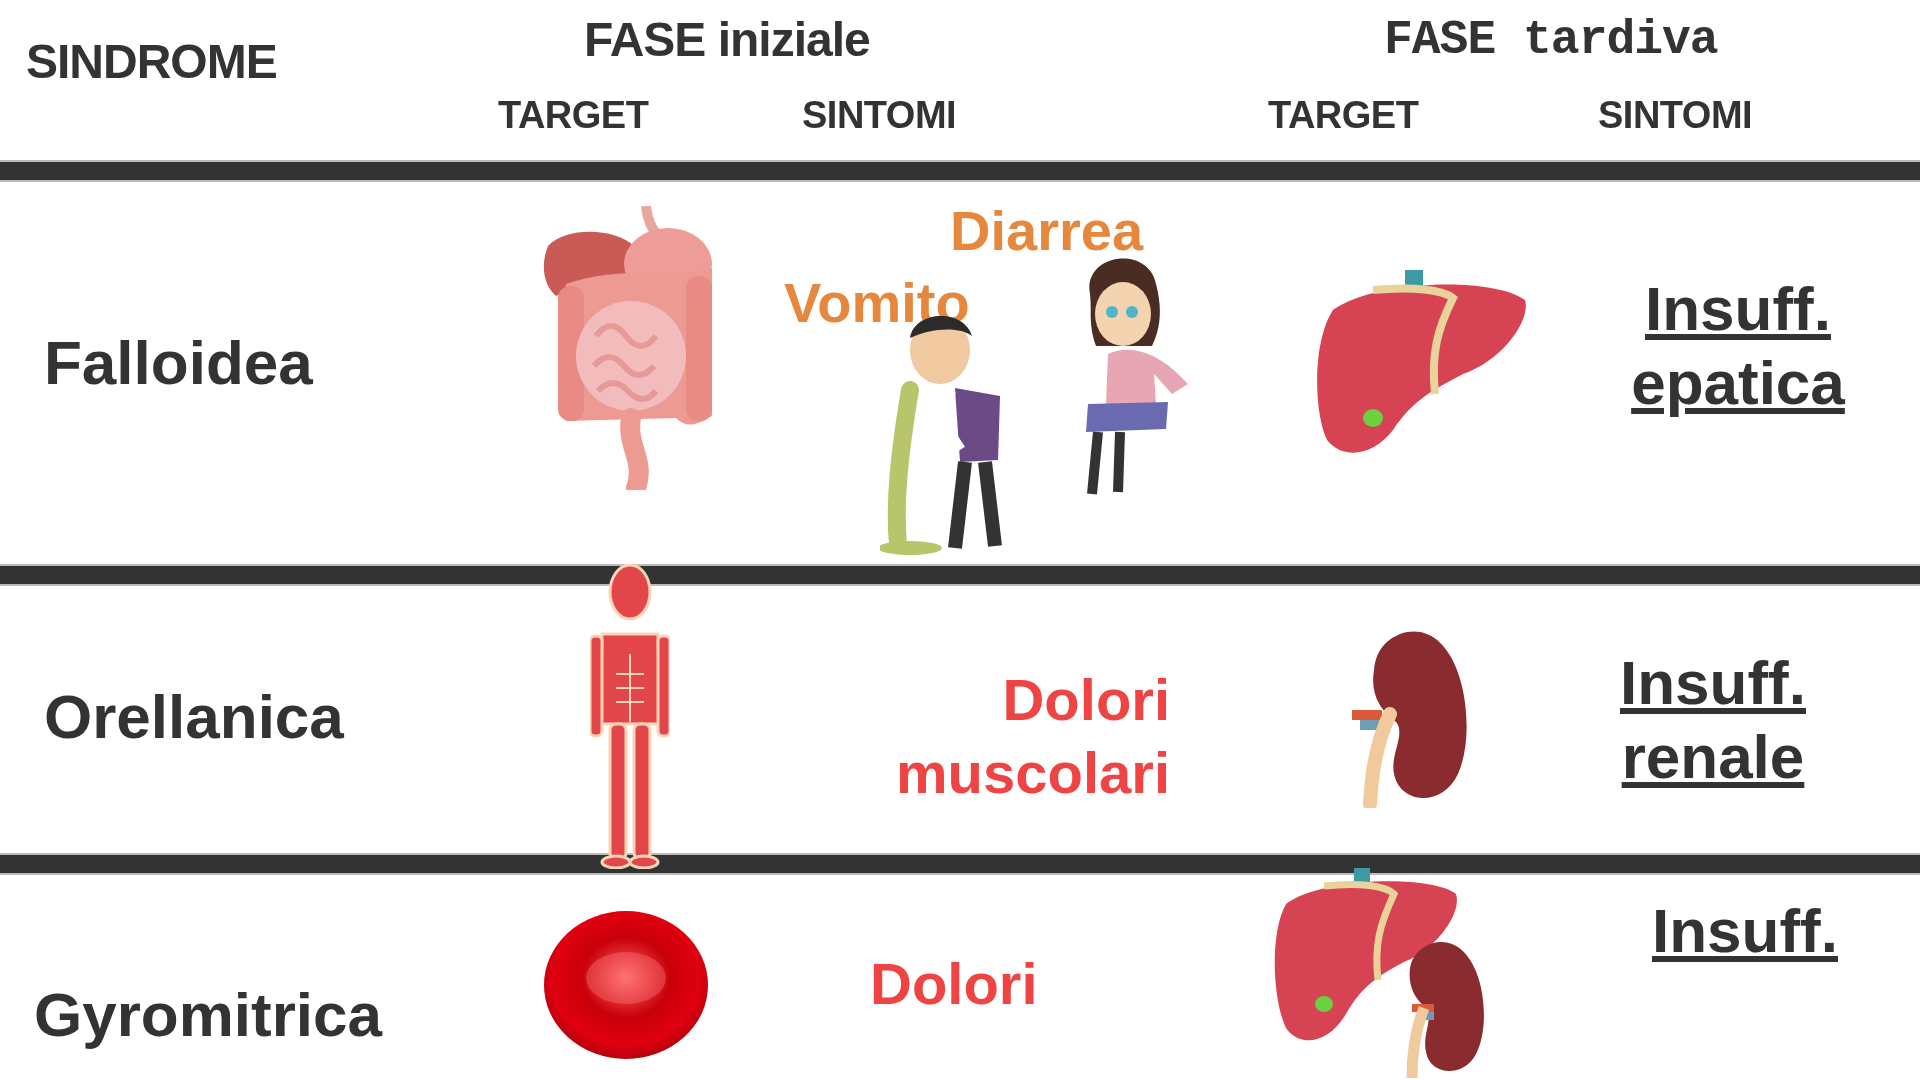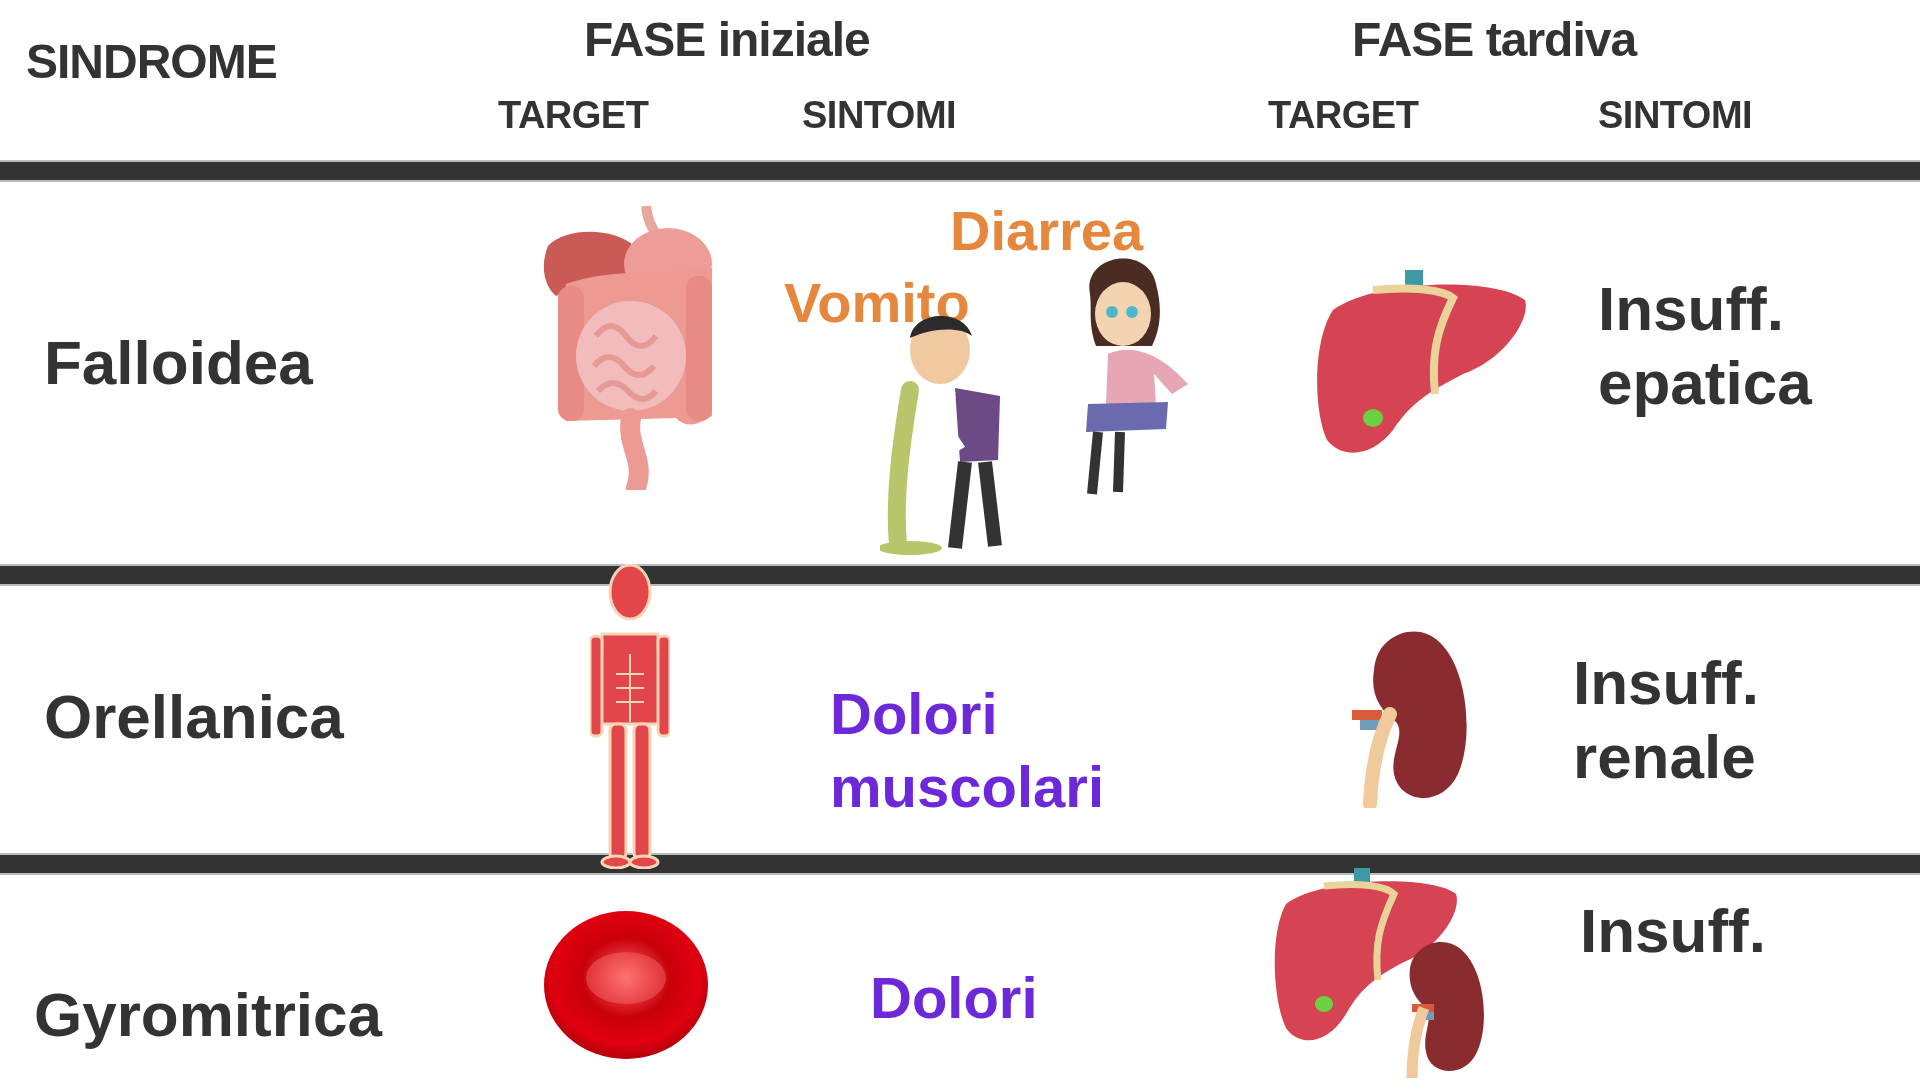--- a/index.html
+++ b/index.html
@@ -3,34 +3,34 @@
 <meta charset="utf-8">
 <style>
   html, body { margin:0; padding:0; }
   body { width:1920px; height:1080px; background:#ffffff; position:relative; overflow:hidden;
          font-family:"Liberation Sans", "DejaVu Sans", sans-serif; color:#333333; }
   .abs { position:absolute; }
   .txt { font-weight:bold; white-space:nowrap; line-height:1; }
   .hdr-big { font-size:48px; letter-spacing:-1px; }
   .hdr-sub { font-size:38px; letter-spacing:-0.5px; }
   .rowlabel { font-size:62px; }
-  .late { font-size:62px; line-height:1.2; }
-  .sym { font-size:58px; text-align:left; line-height:1.25; }
+  .late { font-size:62px; text-align:center; line-height:1.2;text-decoration:underline; }
+  .sym { font-size:58px; text-align:right; line-height:1.25; }
   .orange { color:#E5883D; }
-  .red { color:#6d28d9;margin-top:14px; }
+  .red { color:#ef4444; }
   .rule { left:0; width:1920px; height:18px; background:#333333;
           box-shadow:0 -2px 0 #bbbbbb, 0 2px 0 #bbbbbb; }
   svg { display:block; }
 </style>
 </head>
 <body>
 
 <div class="abs txt hdr-big" style="left:26px;top:38px;">SINDROME</div>
 <div class="abs txt hdr-big" style="left:584px;top:16px;">FASE iniziale</div>
-<div class="abs txt hdr-big" style="left:1352px;top:16px;">FASE tardiva</div>
+<div class="abs txt hdr-big" style="left:1384px;top:16px;font-family:Liberation Mono, monospace;">FASE tardiva</div>
 <div class="abs txt hdr-sub" style="left:498px;top:96px;">TARGET</div>
 <div class="abs txt hdr-sub" style="left:802px;top:96px;">SINTOMI</div>
 <div class="abs txt hdr-sub" style="left:1268px;top:96px;">TARGET</div>
 <div class="abs txt hdr-sub" style="left:1598px;top:96px;">SINTOMI</div>
 
 <div class="abs rule" style="top:162px;"></div>
 <div class="abs rule" style="top:566px;"></div>
 <div class="abs rule" style="top:855px;"></div>
 
 <div>

